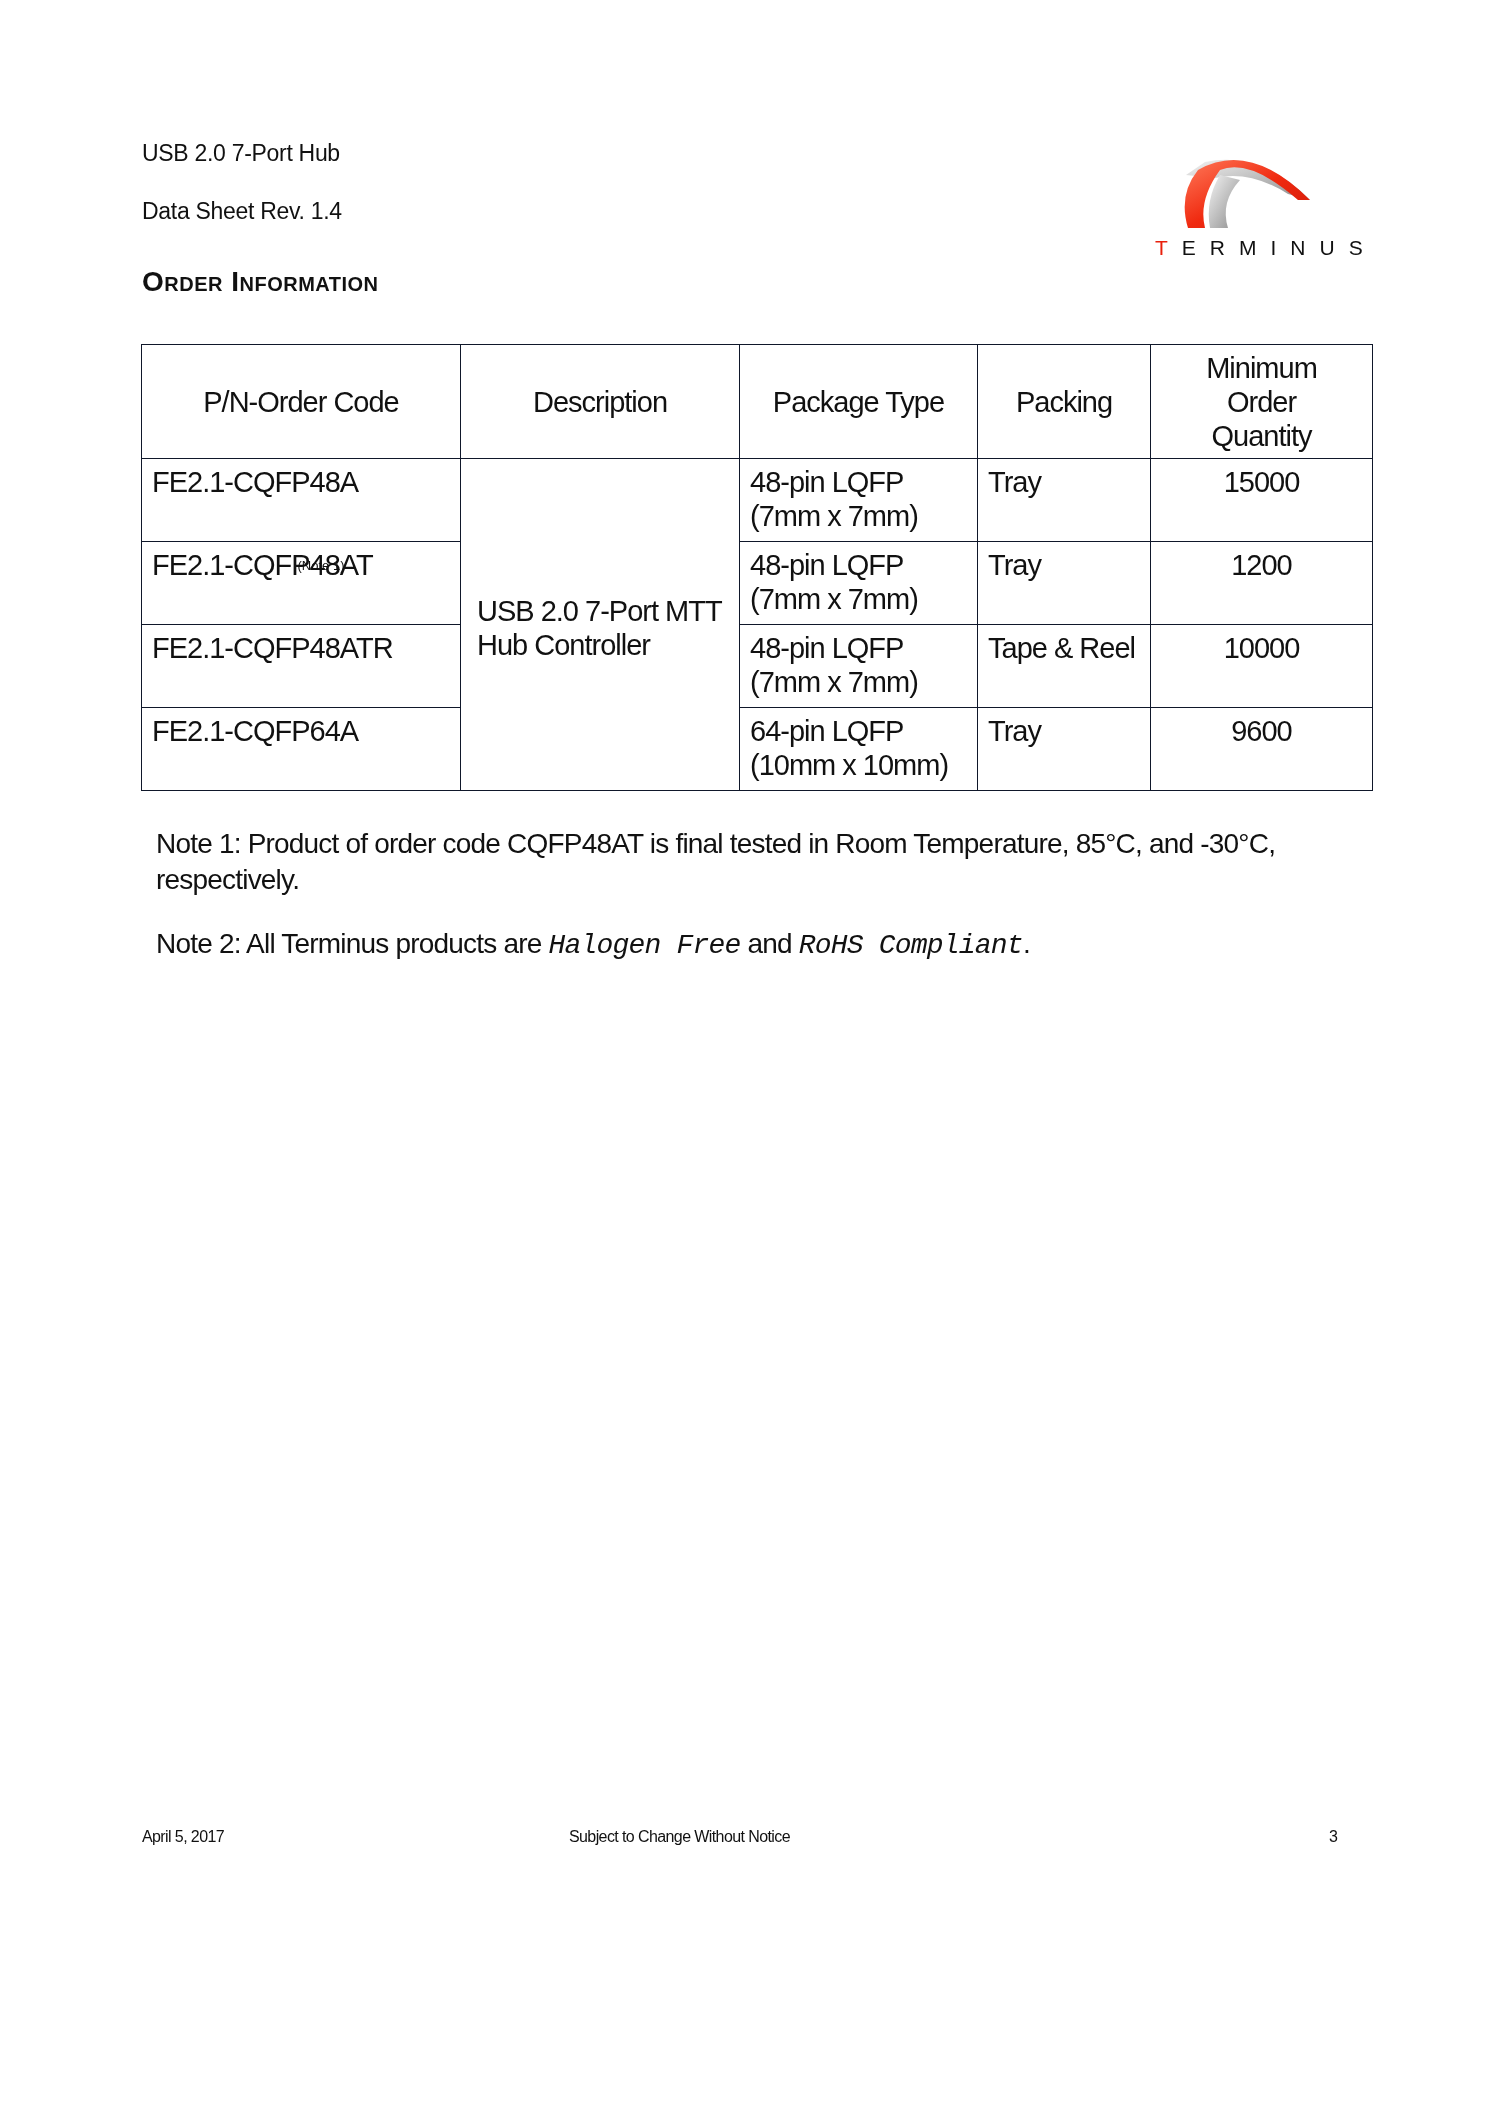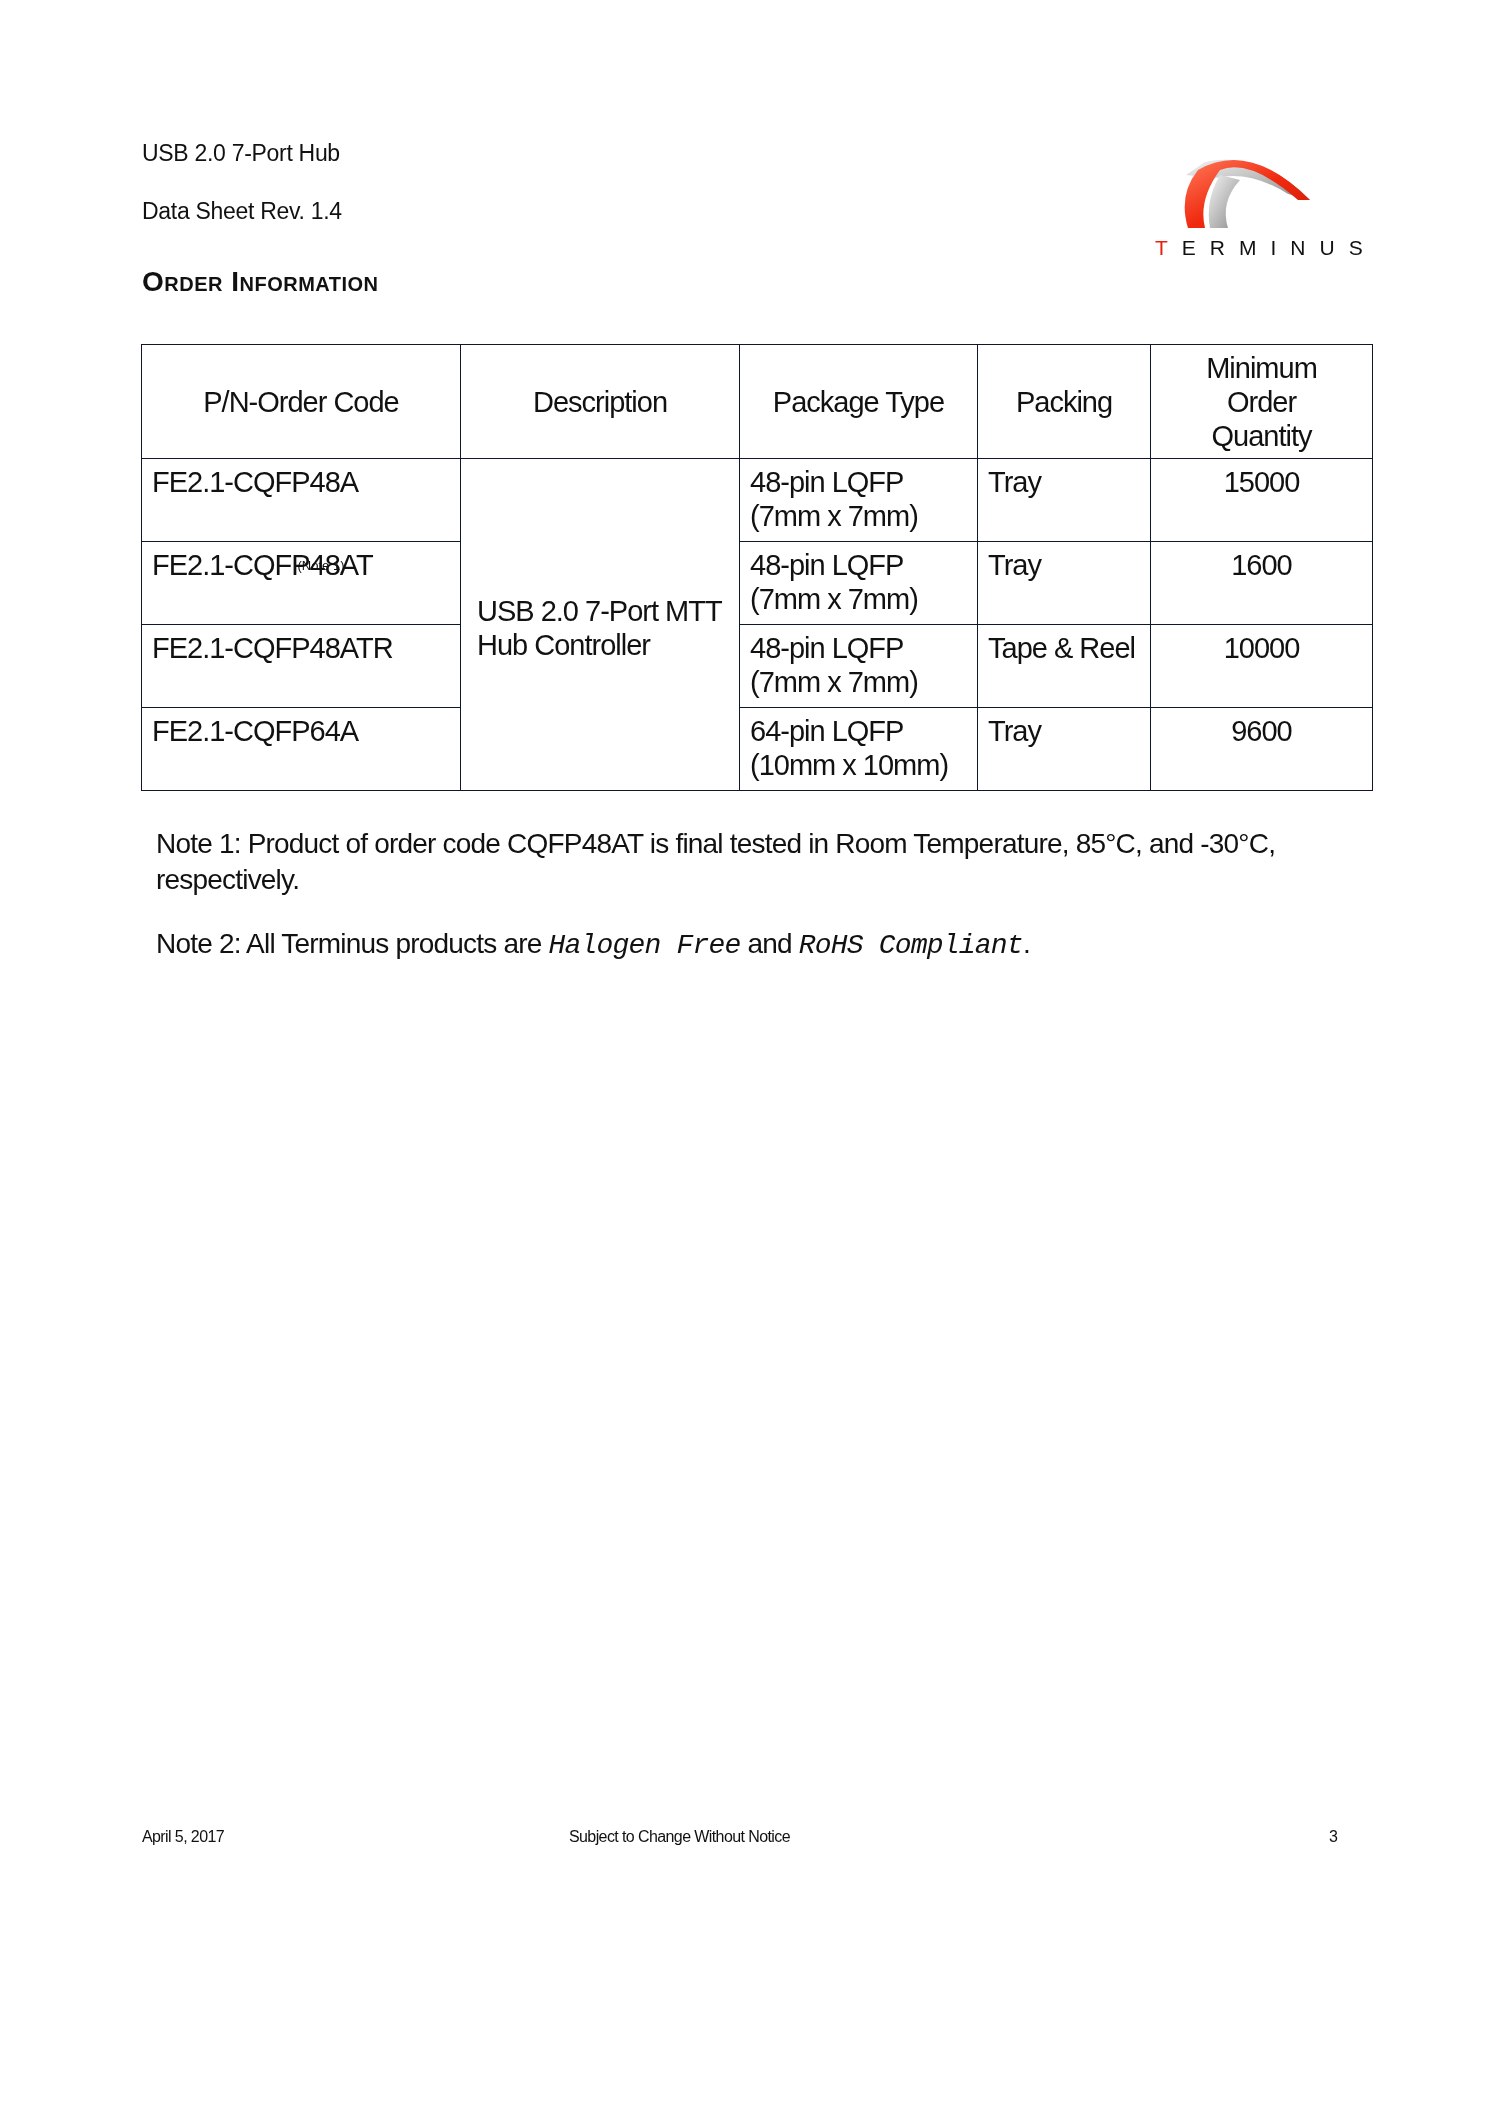--- a/index.html
+++ b/index.html
@@ -85,21 +85,21 @@
     <td class="cell">Tray</td>
     <td class="cell qty">15000</td>
   </tr>
   <tr class="row">
     <td class="cell"><span>FE2.1-CQFP48AT</span><sup class="note">(Note 1)</sup></td>
     <td class="cell">
           <div>48-pin LQFP</div>
           <div>(7mm x 7mm)</div>
         </td>
     <td class="cell">Tray</td>
-    <td class="cell qty">1600</td>
+    <td class="cell qty">1200</td>
   </tr>
   <tr class="row">
     <td class="cell"><span>FE2.1-CQFP48ATR</span></td>
     <td class="cell">
           <div>48-pin LQFP</div>
           <div>(7mm x 7mm)</div>
         </td>
     <td class="cell">Tape &amp; Reel</td>
     <td class="cell qty">10000</td>
   </tr>

